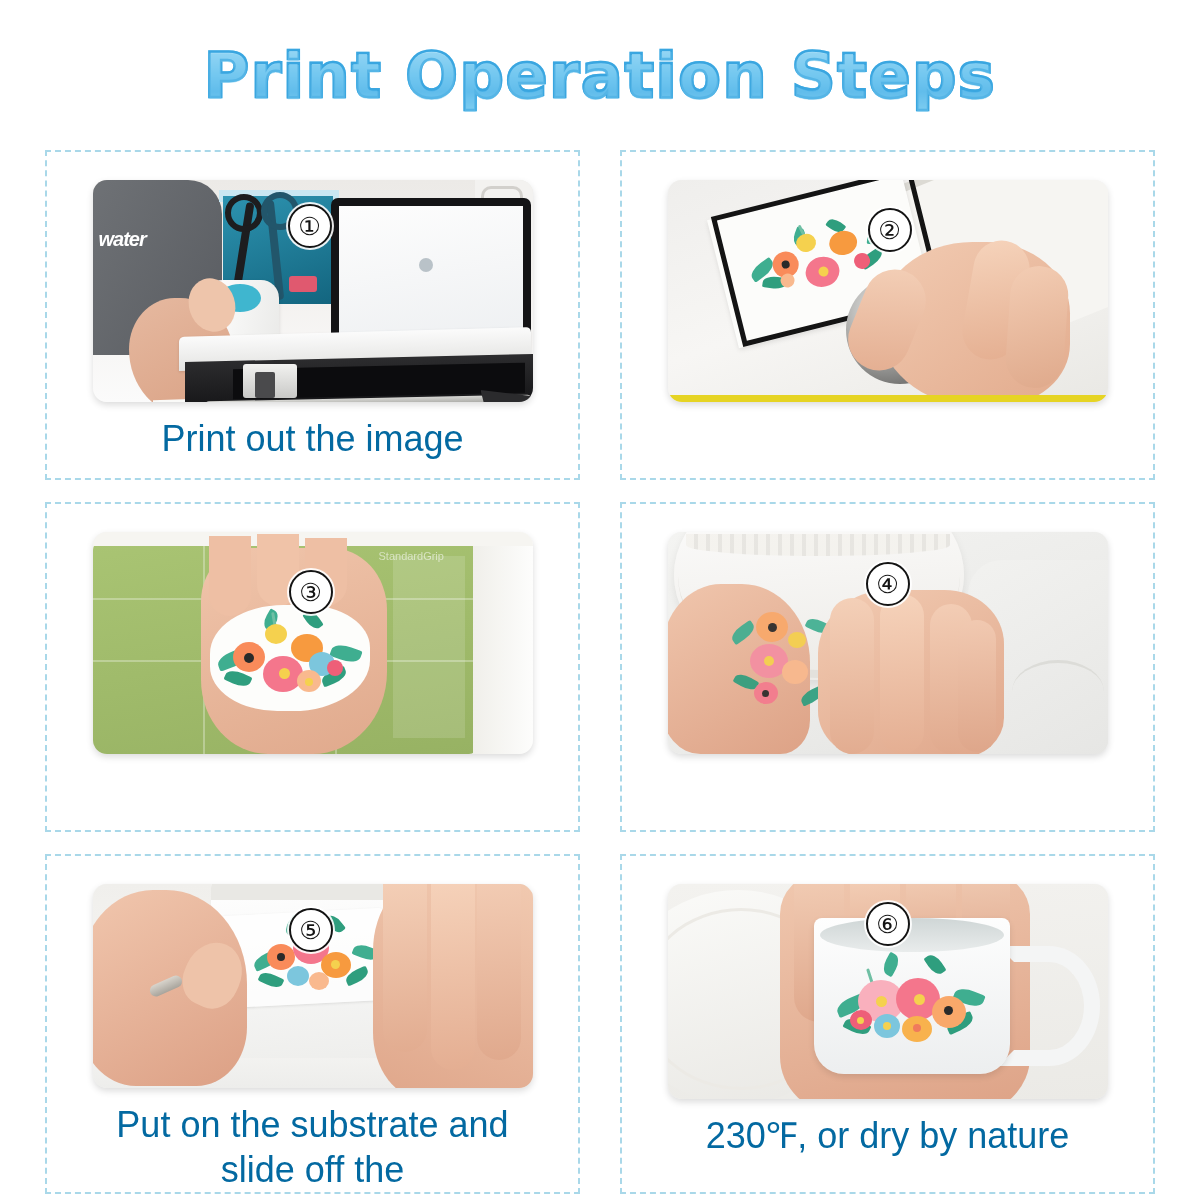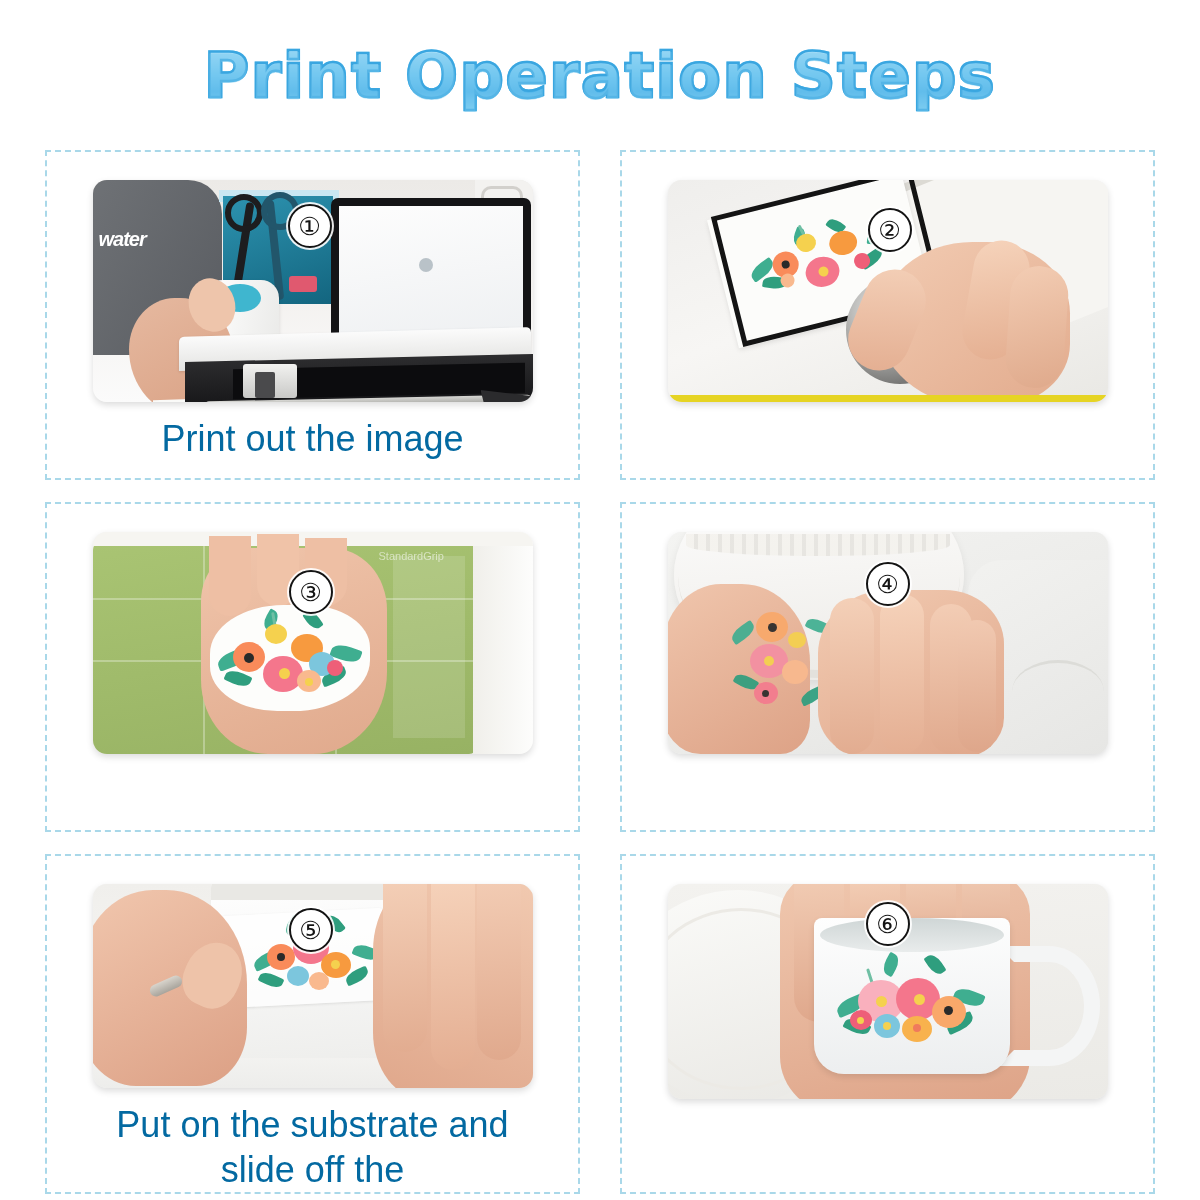--- a/index.html
+++ b/index.html
@@ -430,16 +430,17 @@
         <div class="fl" style="left:14px; top:52px; width:22px; height:20px; background:#ee5f78;"></div>
         <div class="ctr" style="left:21px; top:59px; width:7px;  height:7px;  background:#f5d14e;"></div>
         <div class="fl" style="left:38px; top:56px; width:26px; height:24px; background:#7cc6dd;"></div>
         <div class="ctr" style="left:47px; top:64px; width:8px;  height:8px;  background:#f5d14e;"></div>
         <div class="fl" style="left:66px; top:58px; width:30px; height:26px; background:#f8b24d;"></div>
         <div class="ctr" style="left:77px; top:66px; width:8px;  height:8px;  background:#f07a5c;"></div>
       </div>
       <div class="badge" style="left:198px; top:18px;">⑥</div>
     </div>
     <div class="caption">
+      <div>230℉, or dry by nature</div>
     </div>
   </div>
 
 </div>
 
 </body></html>

